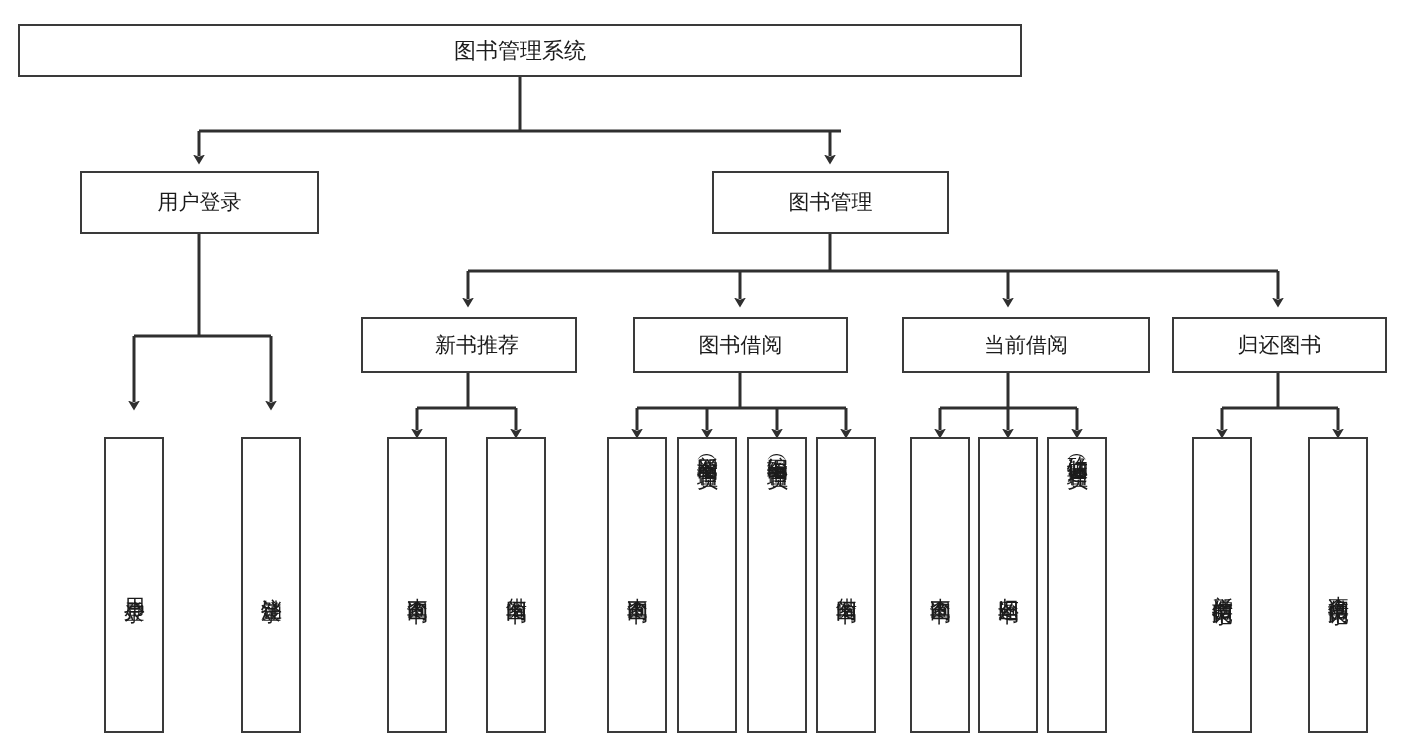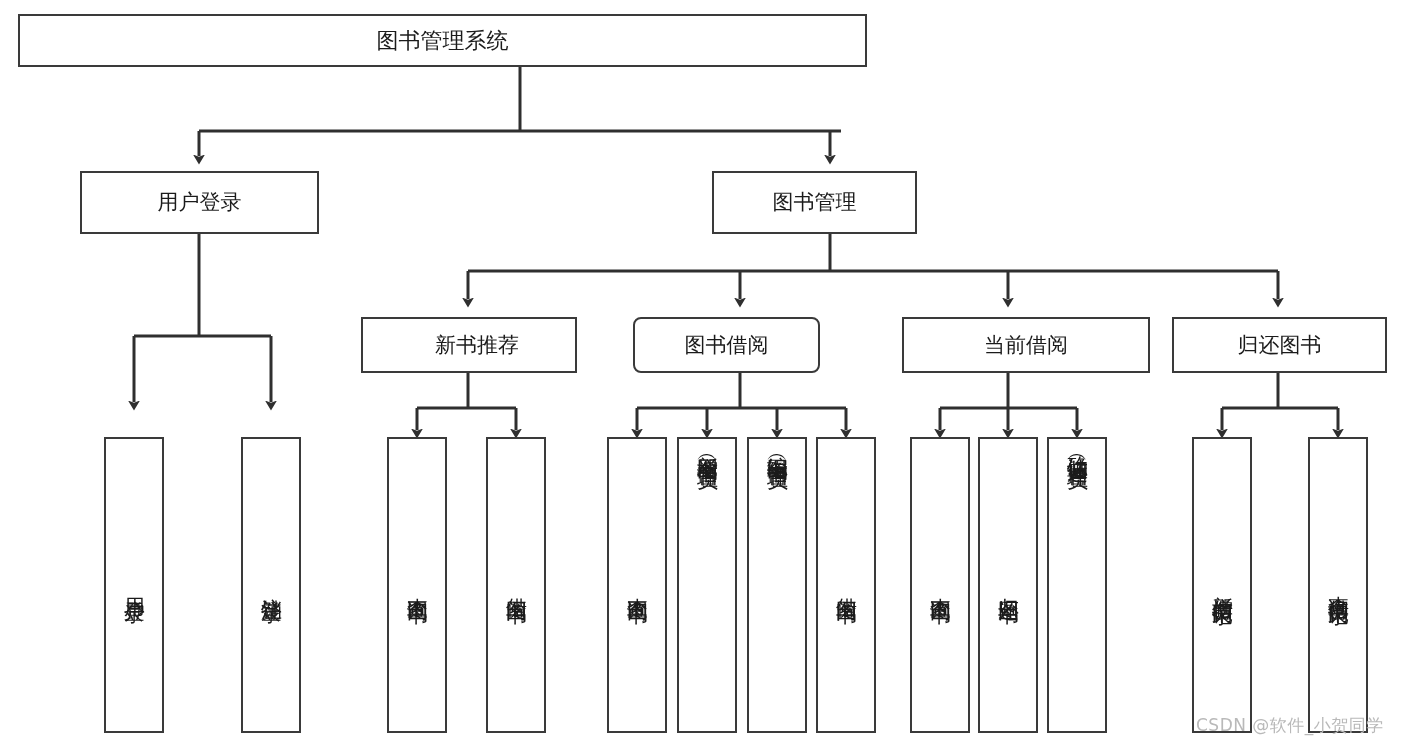--- a/index.html
+++ b/index.html
@@ -120,35 +120,35 @@
       <path d="M1008,408 L1008,430" marker-end="url(#arrowhead)"></path>
       <path d="M1077,408 L1077,430" marker-end="url(#arrowhead)"></path>
 
       <path d="M1278,373 L1278,408"></path>
       <path d="M1222,408 L1338,408"></path>
       <path d="M1222,408 L1222,430" marker-end="url(#arrowhead)"></path>
       <path d="M1338,408 L1338,430" marker-end="url(#arrowhead)"></path>
     </g>
   </svg>
 
-  <div class="node title" style="left:18px; top:14px; width:849px; height:53px;">
+  <div class="node title" style="left:18px; top:24px; width:1004px; height:53px;">
     <span class="label">图书管理系统</span>
   </div>
 
   <div class="node h" style="left:80px; top:171px; width:239px; height:63px;">
     <span class="label">用户登录</span>
   </div>
-  <div class="node h" style="left:712px; top:171px; width:205px; height:63px;">
+  <div class="node h" style="left:712px; top:171px; width:237px; height:63px;">
     <span class="label">图书管理</span>
   </div>
 
   <div class="node h" style="left:361px; top:317px; width:216px; height:56px;padding-left:16px;">
     <span class="label">新书推荐</span>
   </div>
-  <div class="node h" style="left:633px; top:317px; width:187px; height:56px;border-radius:8px;">
+  <div class="node h" style="left:633px; top:317px; width:215px; height:56px;">
     <span class="label">图书借阅</span>
   </div>
   <div class="node h" style="left:902px; top:317px; width:248px; height:56px;">
     <span class="label">当前借阅</span>
   </div>
   <div class="node h" style="left:1172px; top:317px; width:215px; height:56px;">
     <span class="label">归还图书</span>
   </div>
 
   <div class="node v" style="left:104px; top:437px; width:60px; height:296px;">
@@ -188,15 +188,14 @@
     <span class="label">确认归还（管理员）</span>
   </div>
 
   <div class="node v" style="left:1192px; top:437px; width:60px; height:296px;">
     <span class="label">新增借阅记录</span>
   </div>
   <div class="node v" style="left:1308px; top:437px; width:60px; height:296px;">
     <span class="label">查询借阅记录</span>
   </div>
 
-  <div class="watermark" style="left:1196px; top:714px;">CSDN @软件_小贺同学</div>
 
 </div>
 
 </body></html>

